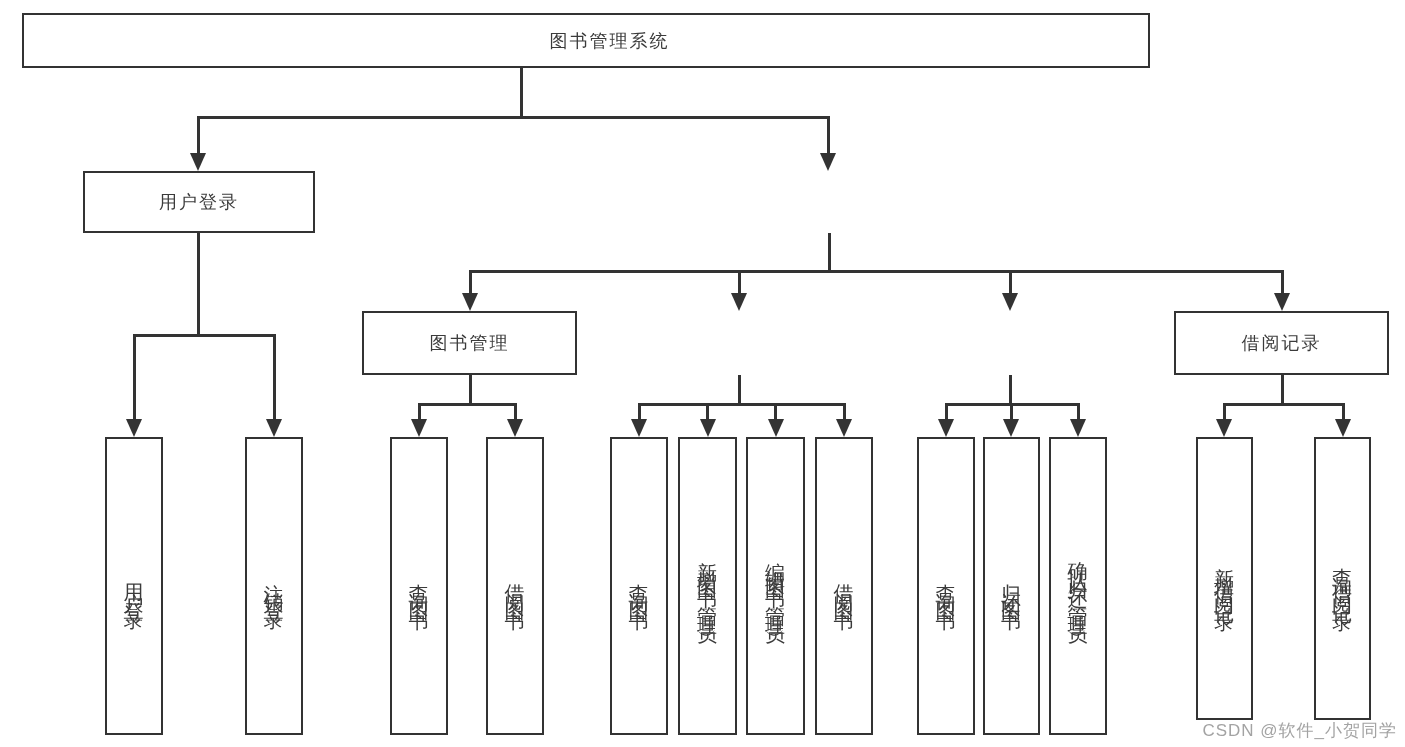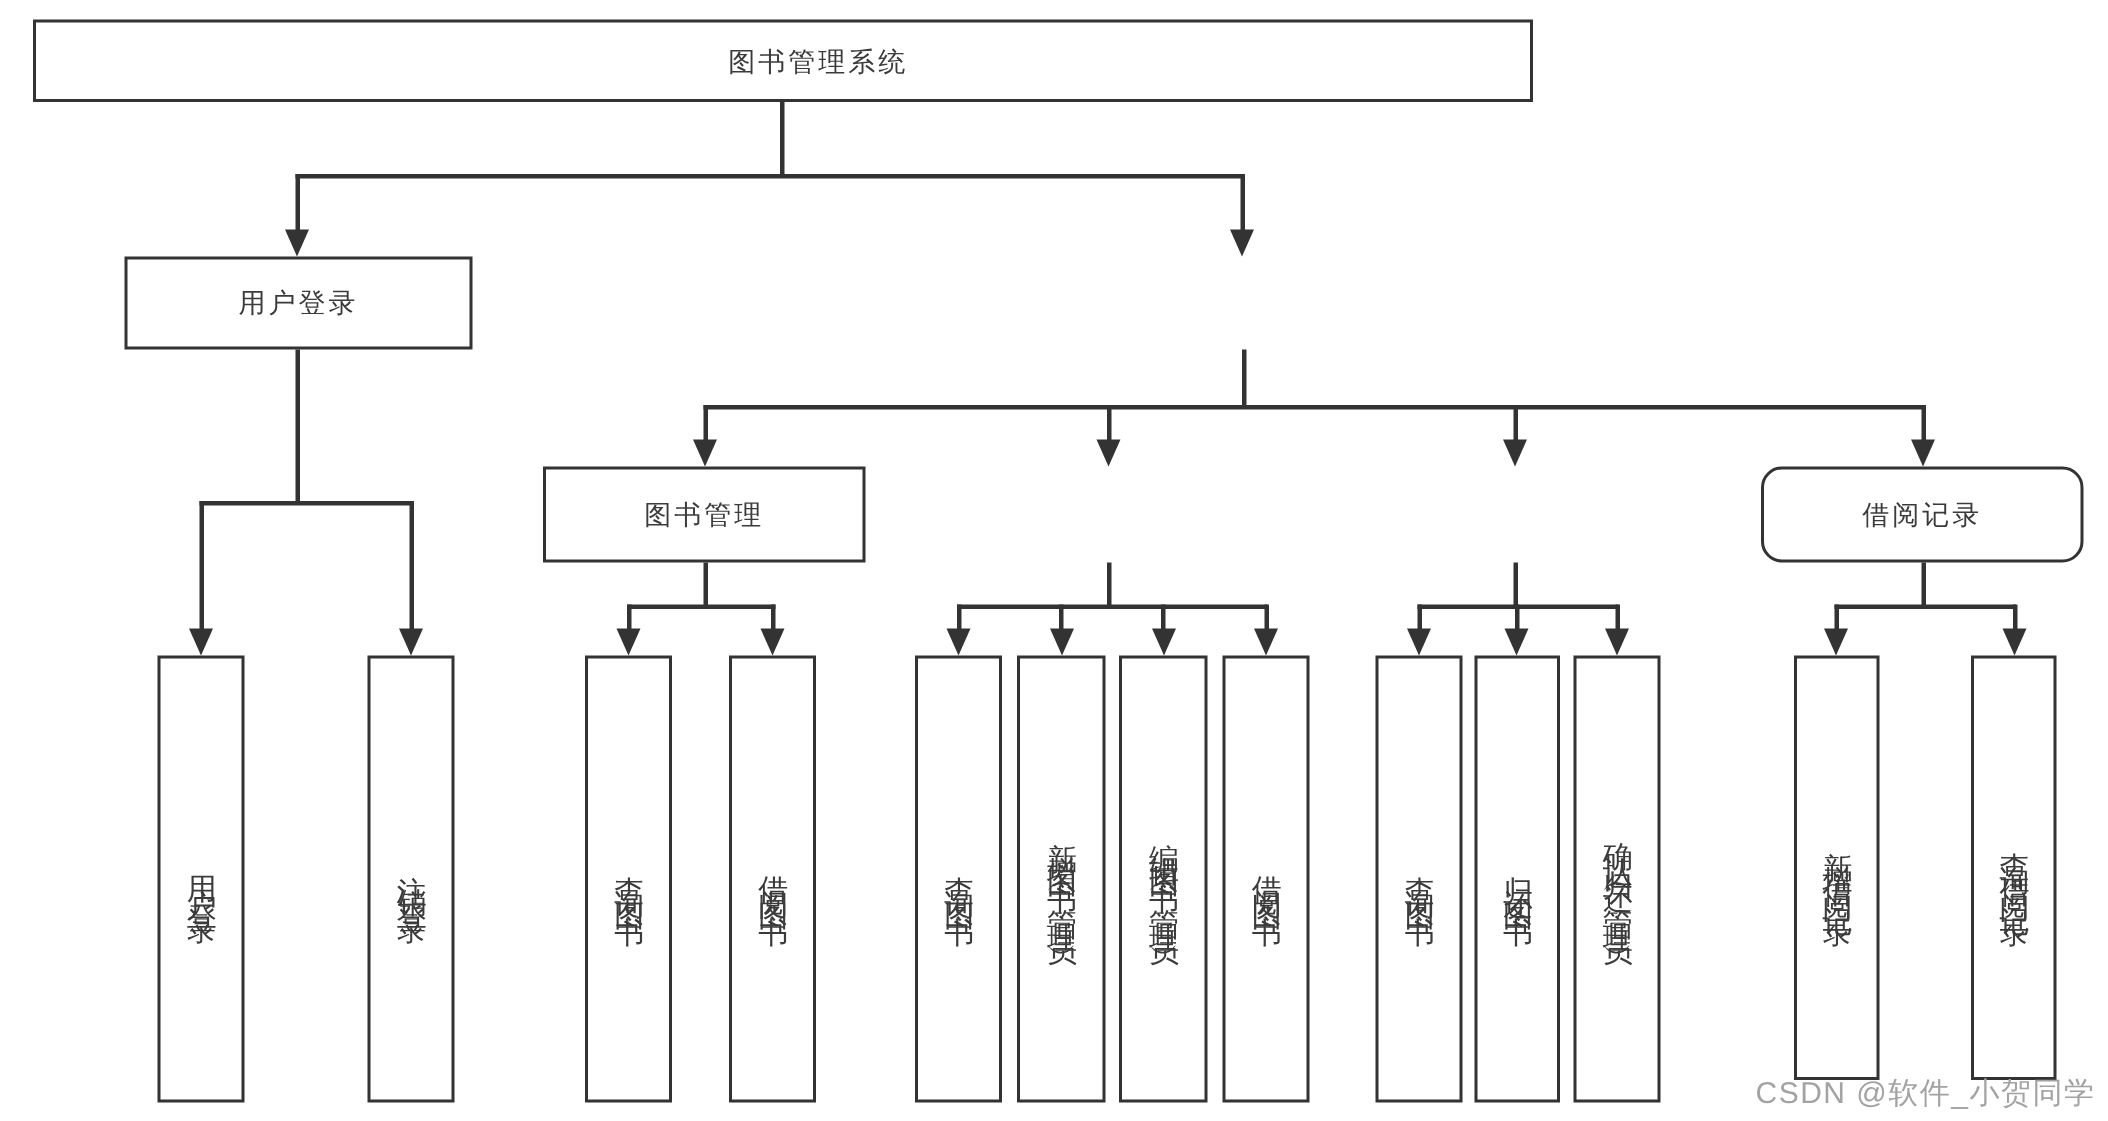--- a/index.html
+++ b/index.html
@@ -20,44 +20,44 @@
     letter-spacing:9px;
   }
   .line { position:absolute; background:#333333; }
   .arrow {
     position:absolute; width:0; height:0;
     border-left:8px solid transparent; border-right:8px solid transparent;
     border-top:18px solid #333333;
   }
   .watermark {
     position:absolute; right:8px; bottom:5px;
-    font-size:20px; color:#a3a3a3; letter-spacing:1px; white-space:nowrap;
+    font-size:17px; color:#a3a3a3; letter-spacing:1px; white-space:nowrap;
   }
 </style>
 </head>
 <body>
 
 <div class="canvas">
 
-  <div class="node h" style="left:22px;top:13px;width:1000px;height:55px;padding-left:47px;">
+  <div class="node h" style="left:22px;top:13px;width:1128px;height:55px;padding-left:47px;">
     <span>图书管理系统</span>
   </div>
 
   <div class="node h" style="left:83px;top:171px;width:232px;height:62px;">
     <span>用户登录</span>
   </div>
 
 
   <div class="node h" style="left:362px;top:311px;width:215px;height:64px;">
     <span>图书管理</span>
   </div>
 
 
 
-  <div class="node h" style="left:1174px;top:311px;width:215px;height:64px;border-radius:14px;">
+  <div class="node h" style="left:1174px;top:311px;width:215px;height:64px;">
     <span>借阅记录</span>
   </div>
 
   <div class="node v" style="left:105px;top:437px;width:58px;height:298px;">
     <span>用户登录</span>
   </div>
   <div class="node v" style="left:245px;top:437px;width:58px;height:298px;">
     <span>注销登录</span>
   </div>
 

